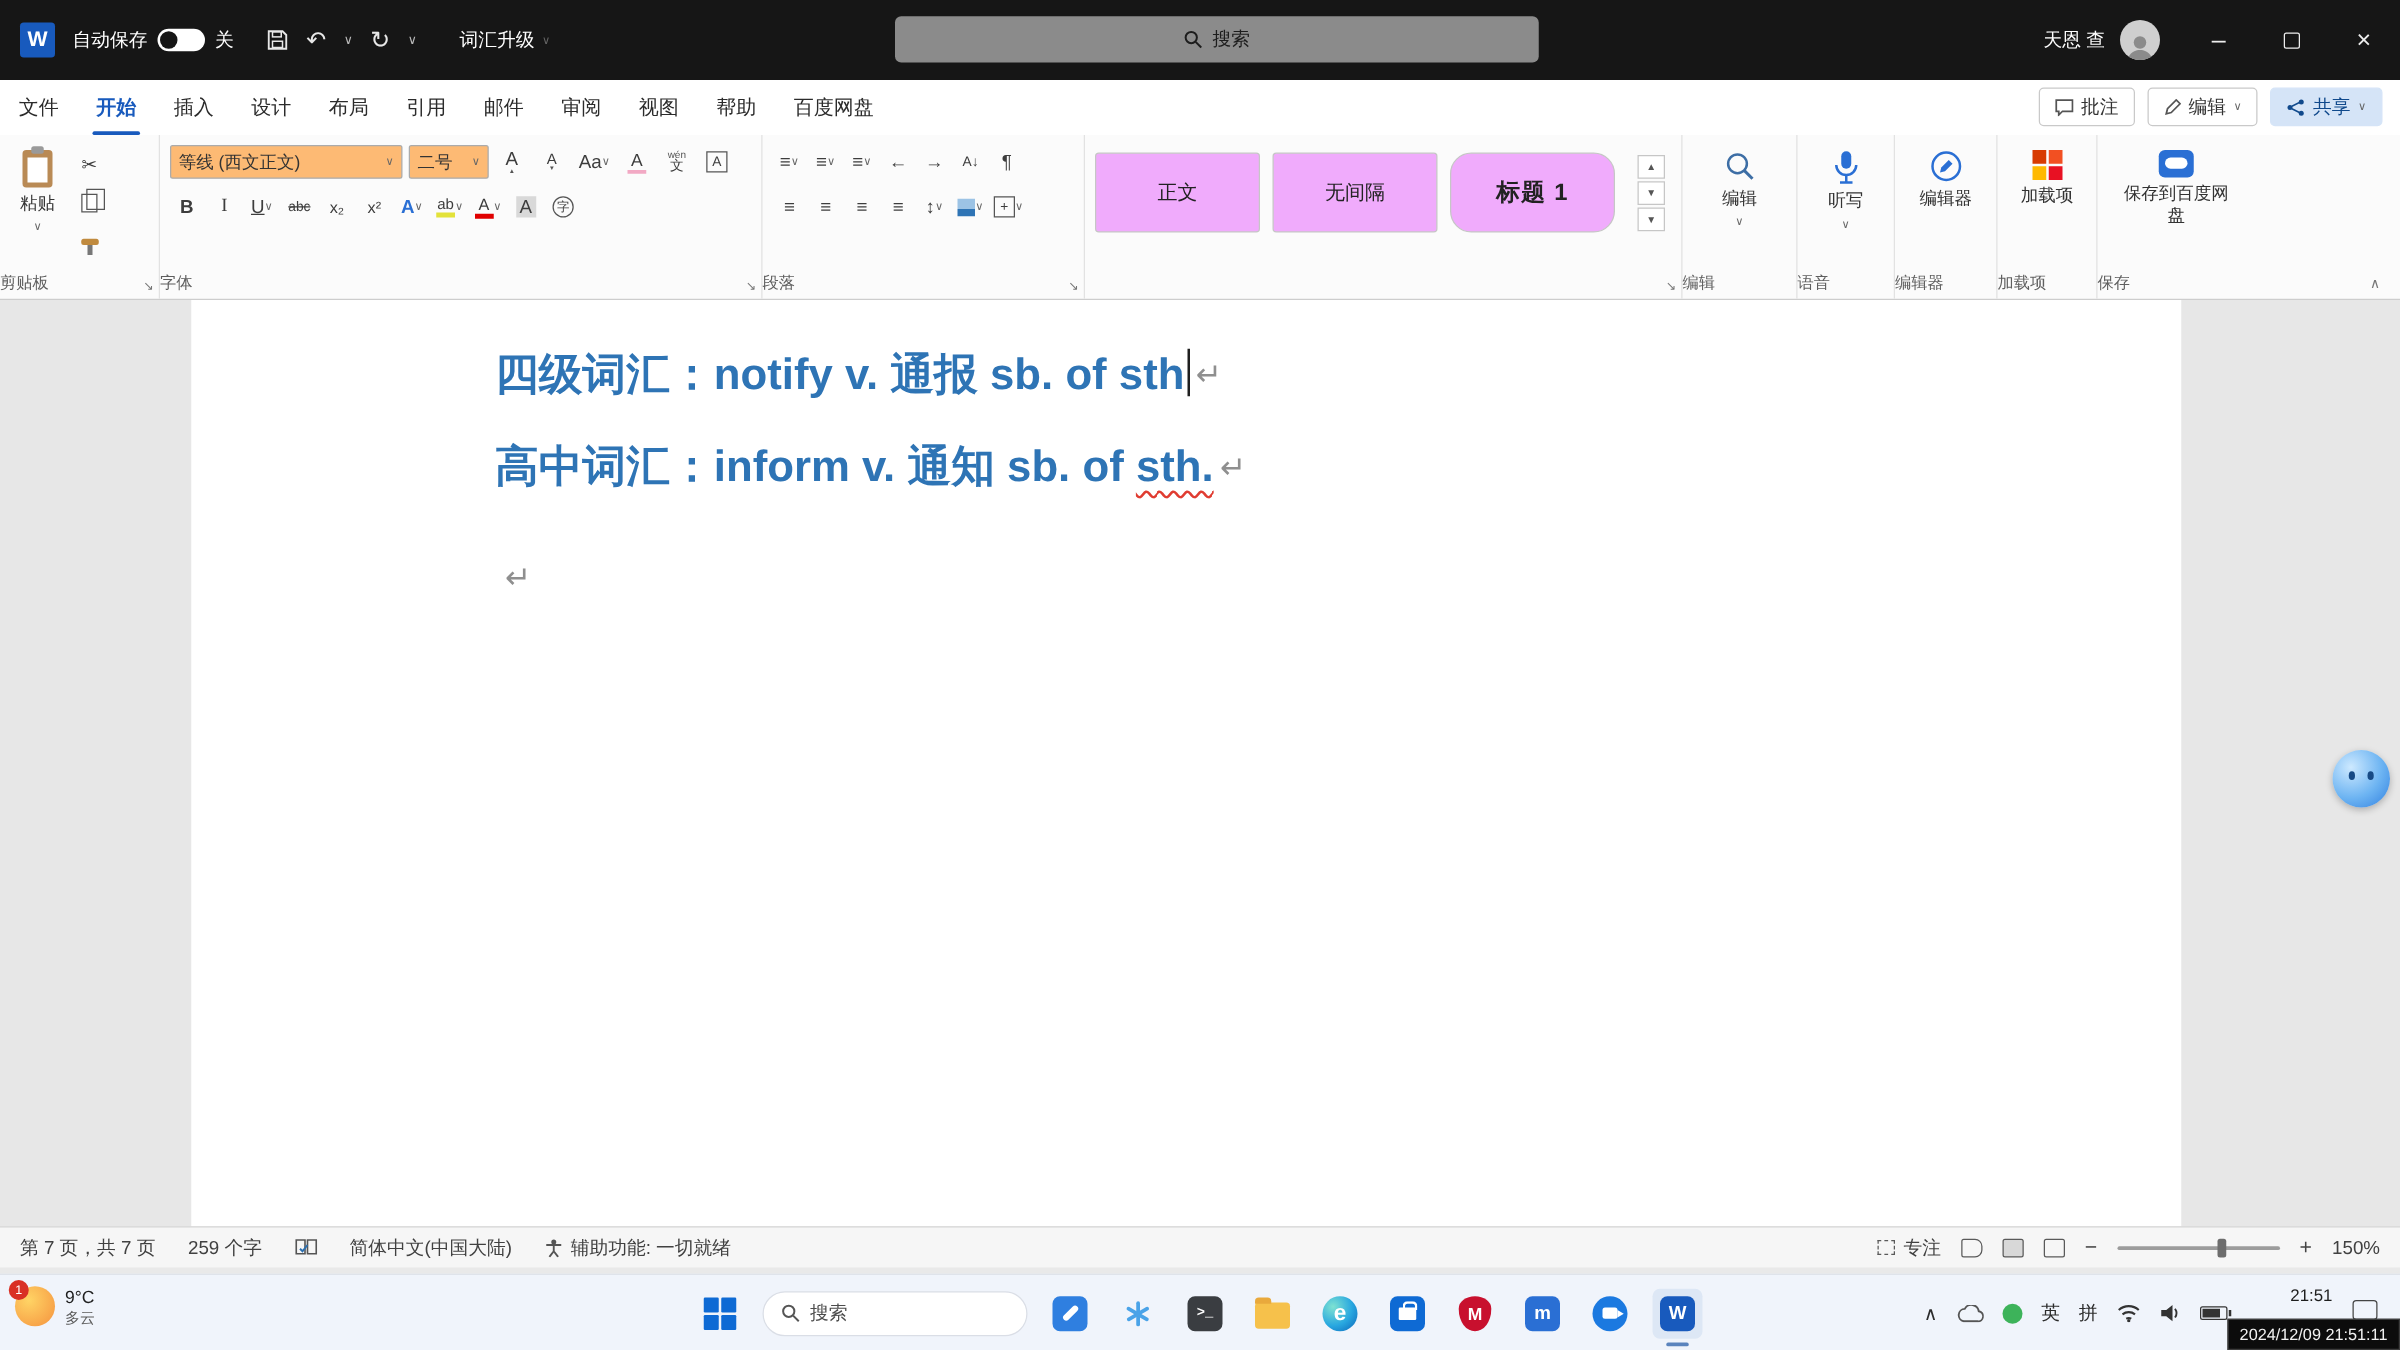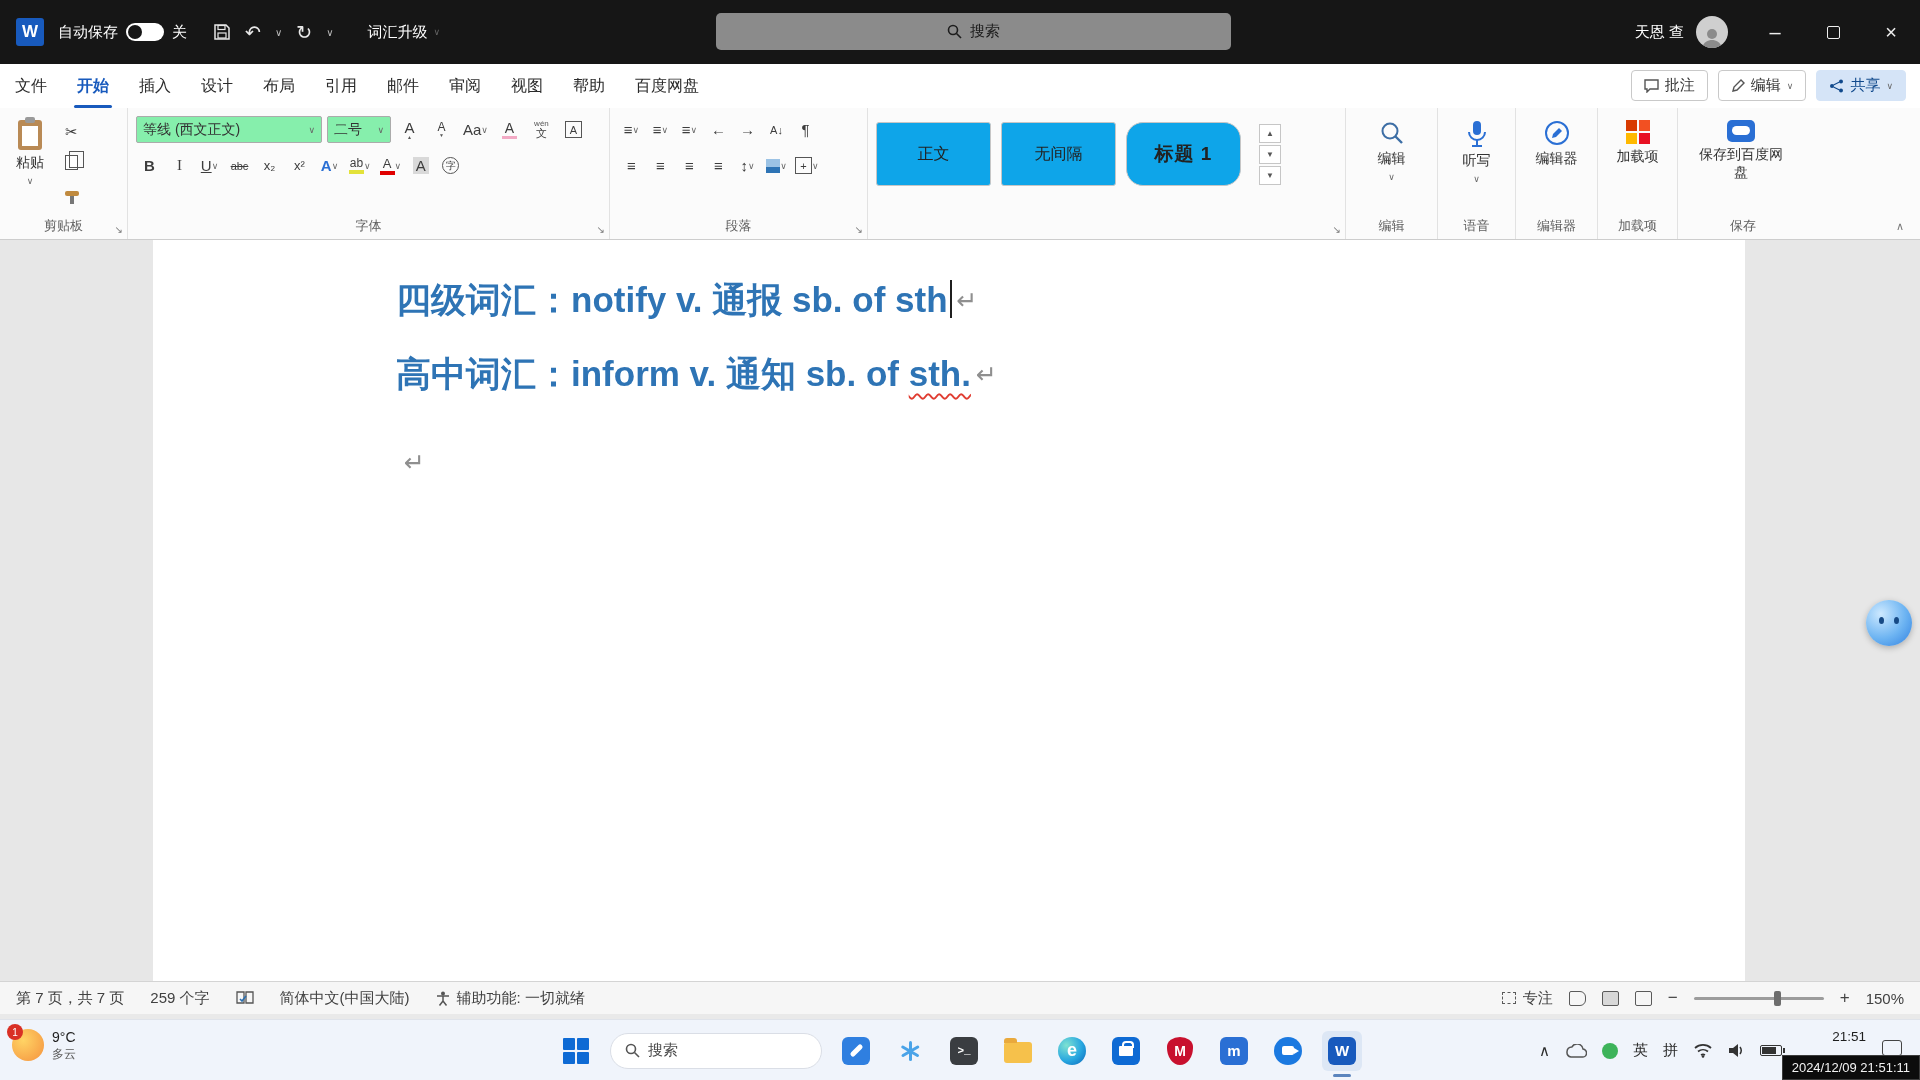--- a/index.html
+++ b/index.html
@@ -29,37 +29,37 @@
   .tab.active { color:#185abd; font-weight:bold; }
   .tab.active::after { content:""; position:absolute; left:12px; right:12px; bottom:0; height:3px; background:#185abd; border-radius:2px; }
   .tabrow-right { position:absolute; right:14px; top:6px; display:flex; gap:10px; align-items:center; }
   .trbtn { display:flex; align-items:center; gap:6px; border:1px solid #c9c9c9; border-radius:4px; padding:5px 12px; font-size:15px; background:#fff; color:#333; }
   .trbtn.share { background:#d5e4f7; border-color:#d5e4f7; color:#10498c; }
   .trbtn .cv { font-size:9px; color:#666; }
 
   
   .ribbon { position:absolute; top:108px; left:0; width:100%; height:132px; background:#fbfbfb; border-bottom:1px solid #cdcdcd; display:flex; z-index:3; }
   .rgroup { position:relative; border-right:1px solid #e2e2e2; padding:8px 8px 22px 8px; flex-shrink:0; }
-  .glabel { position:absolute; bottom:4px; left:0; right:0; text-align:center; font-size:13px; color:#5f5f5f; }
+  .glabel { position:absolute; bottom:4px; left:0; right:0; font-size:13px; color:#5f5f5f; }
   .launcher { position:absolute; right:4px; bottom:4px; font-size:10px; color:#777; }
   .bigbtn { display:flex; flex-direction:column; align-items:center; gap:4px; font-size:14px; color:#333; padding:4px 8px; border-radius:3px; text-align:center; }
   .cv { font-size:9px; color:#666; }
   .mbtn { height:27px; min-width:27px; padding:0 3px; display:inline-flex; align-items:center; justify-content:center; border-radius:3px; color:#3d3d3d; font-size:15px; }
   .mrow { display:flex; align-items:center; gap:2px; }
-  .selbox { border:1px solid #ababab; background:#86efac; height:27px; display:flex; align-items:center; justify-content:space-between; padding:0 6px; font-size:14px; border-radius:2px; color:#333; }
+  .selbox { border:1px solid #ababab; background:#fdba74; height:27px; display:flex; align-items:center; justify-content:space-between; padding:0 6px; font-size:14px; border-radius:2px; color:#333; }
   .stack { display:flex; flex-direction:column; align-items:center; line-height:1; }
   .cbar { display:block; width:15px; height:4px; margin-top:1px; }
   .u-l { text-decoration:underline; }
   .strike { text-decoration:line-through; font-size:11px; }
   .fx { color:#2a6fd4; font-weight:bold; }
   .circle-char { width:17px; height:17px; border:1px solid #555; border-radius:50%; font-size:10px; display:flex; align-items:center; justify-content:center; }
   .sq-char { width:17px; height:17px; border:1px solid #555; font-size:11px; display:flex; align-items:center; justify-content:center; }
   .ph-top { font-size:8px; line-height:1; color:#555; }
   .ph-bot { font-size:11px; line-height:1; }
-  .stylecard { width:115px; height:64px; background:#0ea5e9; border:1px solid #c6c6c6; border-radius:3px; display:flex; align-items:center; justify-content:center; font-size:16px; color:#222; }
+  .stylecard { width:132px; height:64px; background:#f0abfc; border:1px solid #c6c6c6; border-radius:3px; display:flex; align-items:center; justify-content:center; font-size:16px; color:#222; }
   .stylecard.h1 { font-size:19px; font-weight:bold; letter-spacing:1px;border-radius:17px; }
   .style-scroll { display:flex; flex-direction:column; gap:2px; margin-left:8px; }
   .style-scroll span { width:22px; height:19px; border:1px solid #c6c6c6; background:#fff; display:flex; align-items:center; justify-content:center; font-size:8px; color:#555; }
   .collapse-ribbon { position:absolute; right:16px; bottom:6px; font-size:11px; color:#777; }
   .addin-grid { display:grid; grid-template-columns:11px 11px; grid-template-rows:11px 11px; gap:2px; }
   .addin-grid span:nth-child(1){background:#d83b01;} .addin-grid span:nth-child(2){background:#f25022;}
   .addin-grid span:nth-child(3){background:#ffb900;} .addin-grid span:nth-child(4){background:#e81123;}
   .pan-icon { width:28px; height:22px; background:#2a6fd4; border-radius:5px; position:relative; }
   .pan-icon::after { content:""; position:absolute; left:5px; top:6px; width:18px; height:9px; background:#fff; border-radius:6px; }
 

